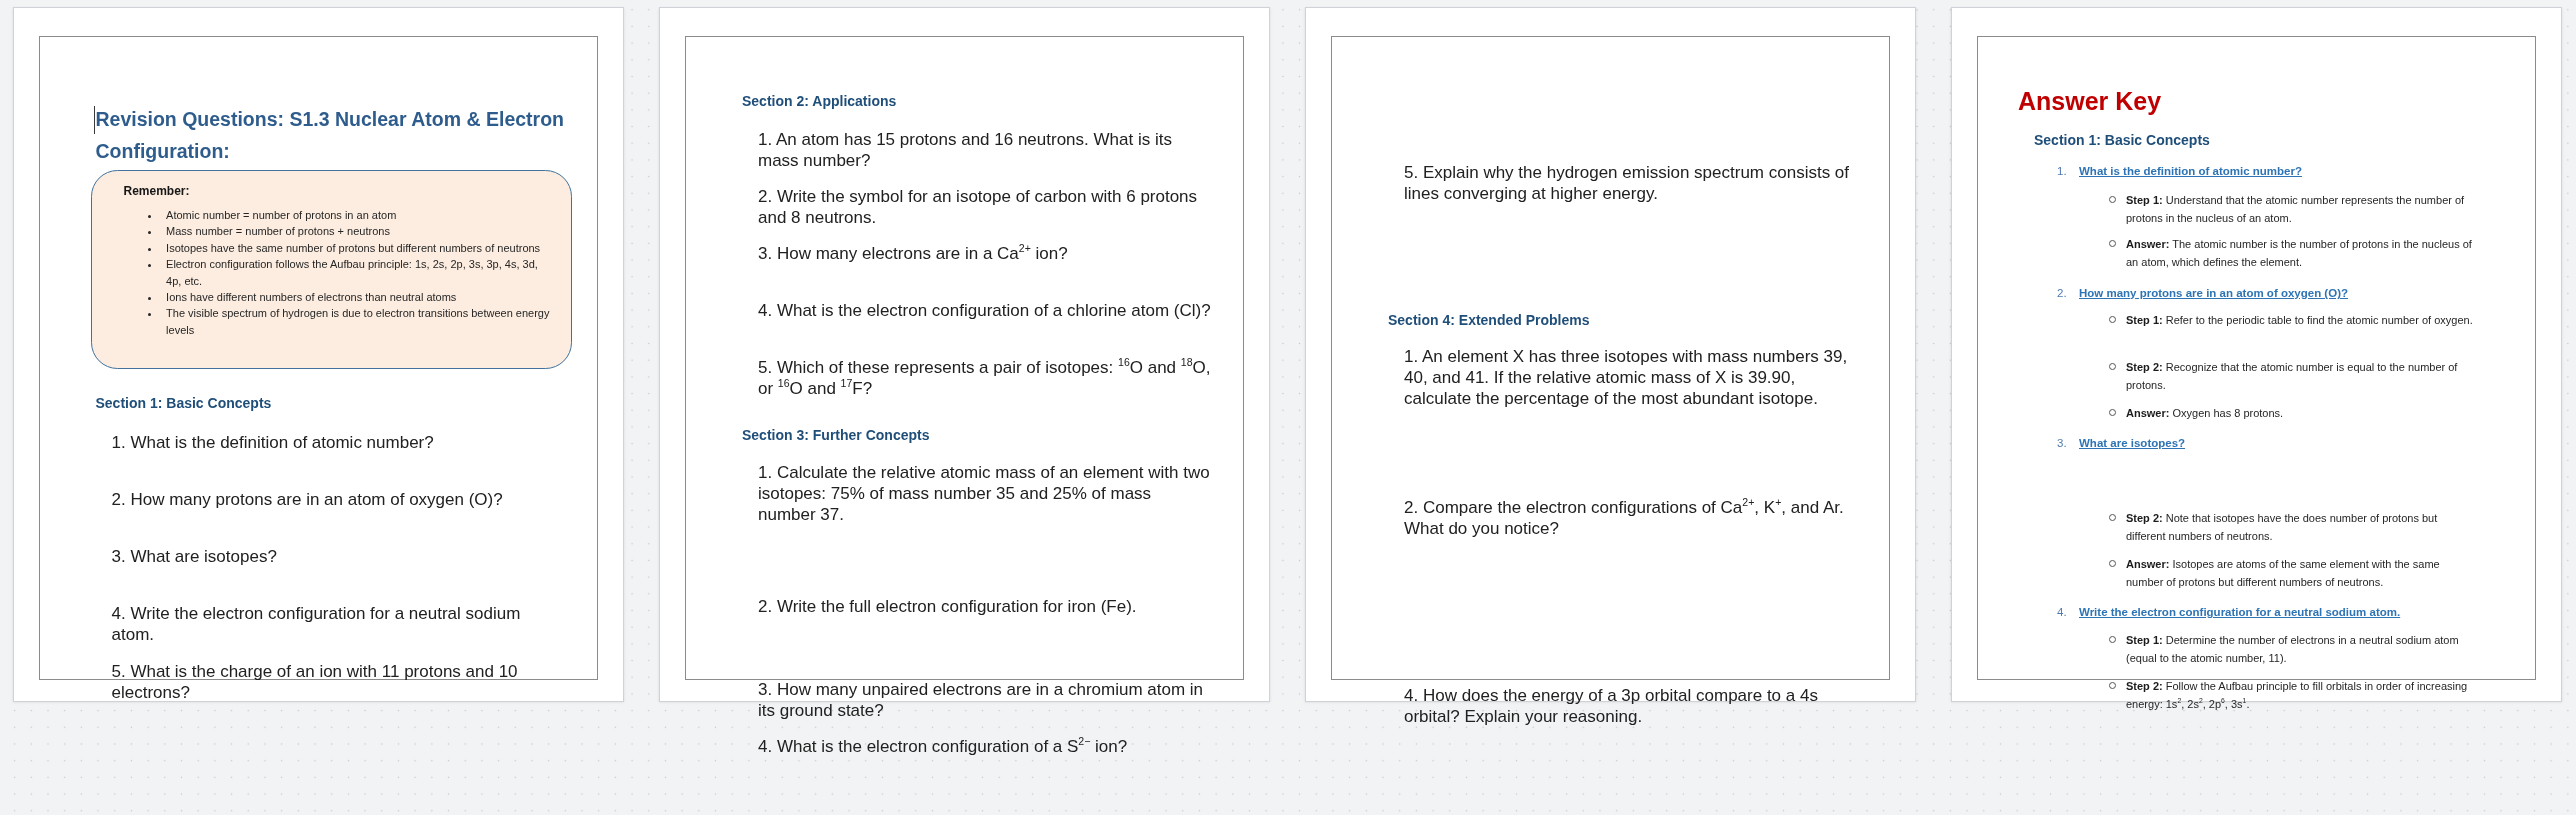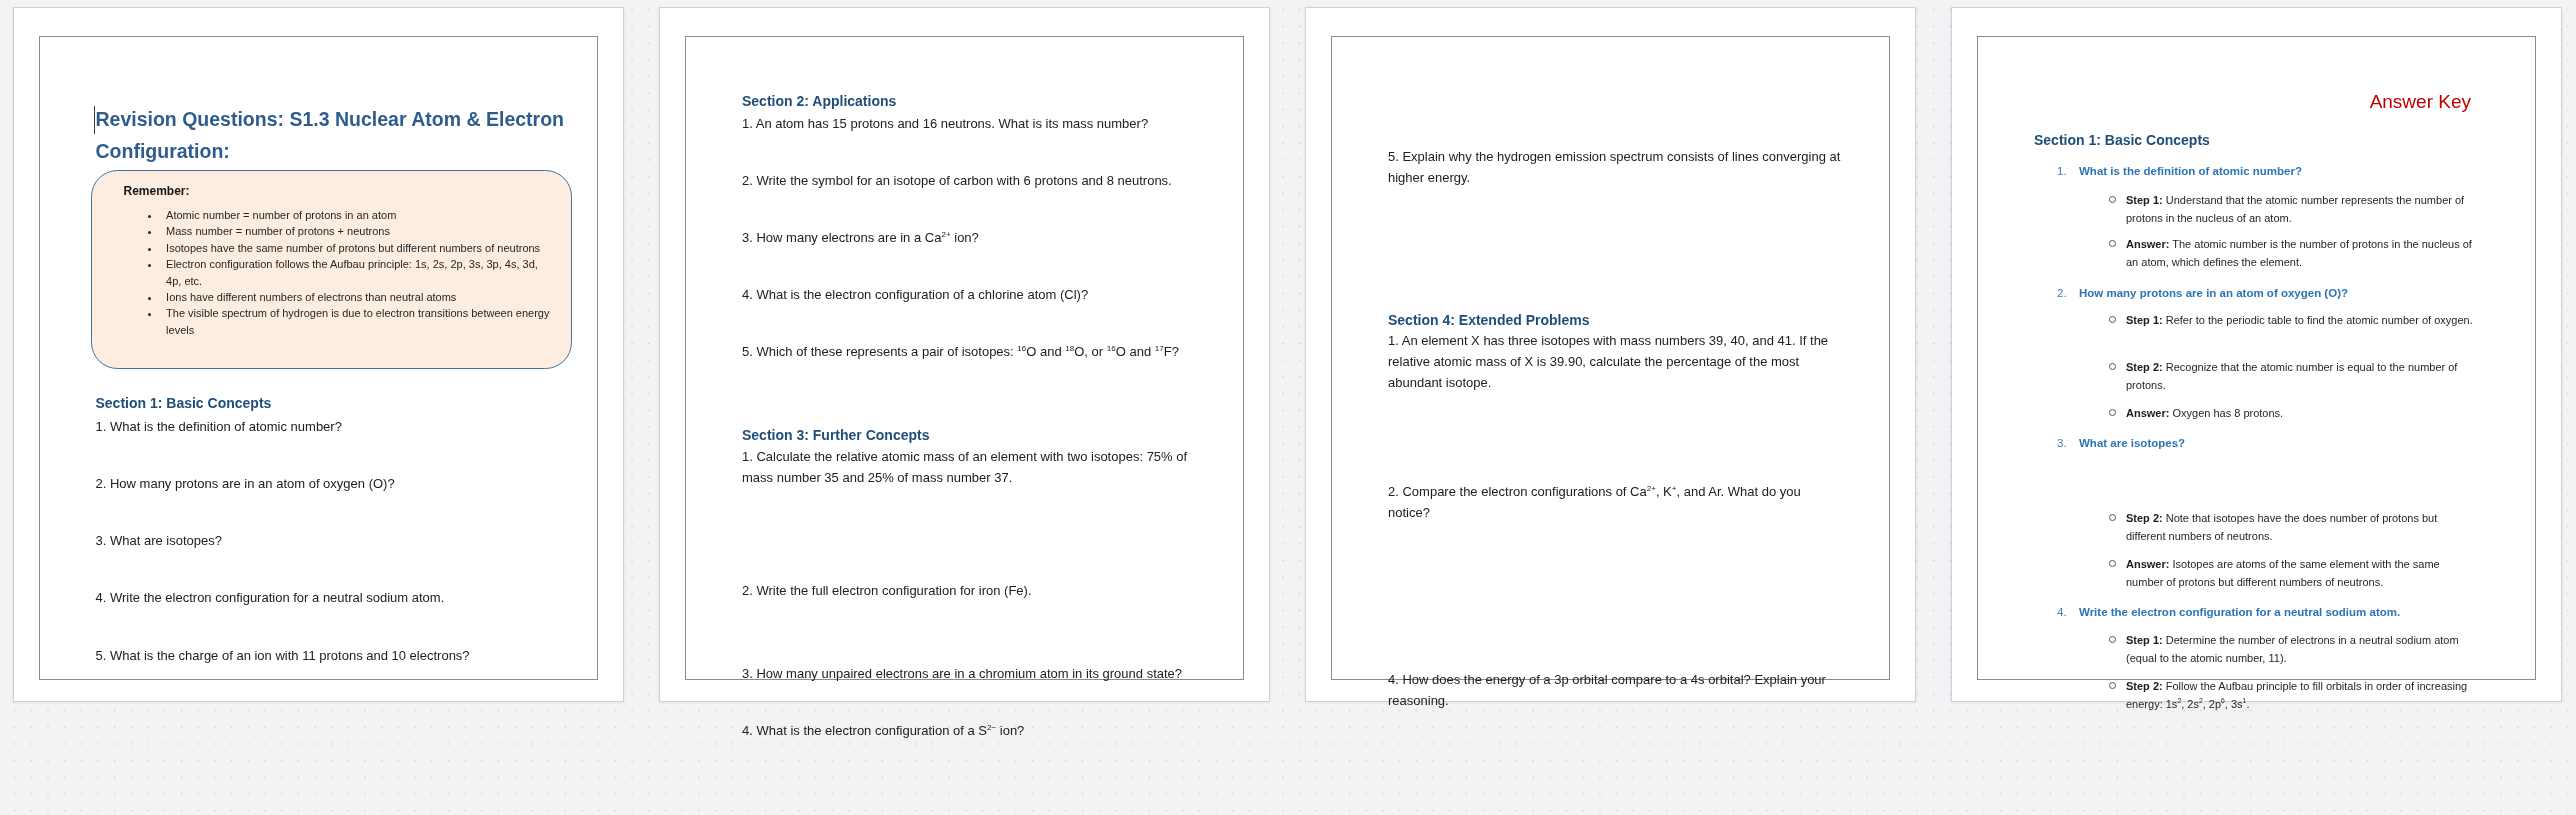--- a/index.html
+++ b/index.html
@@ -45,22 +45,22 @@
   }
   .doc-title{
     position:absolute;left:82px;width:488px;margin:0;
     font-size:19.5px;line-height:32px;font-weight:bold;color:var(--title_blue);
   }
   .sec-heading{
     position:absolute;left:82px;width:452px;margin:0;
     font-size:14px;line-height:18px;font-weight:bold;color:var(--section_heading_blue);
   }
   .question{
-    position:absolute;left:82px;width:455px;margin:0;
-    font-size:13px;line-height:21px;color:var(--body_text);
+    position:absolute;left:82px;width:455px;margin:16px;
+    font-size:17px;line-height:21px;color:var(--body_text);
   }
   .remember-box{
     position:absolute;left:77px;top:162px;width:481px;height:199px;
     background:var(--callout_fill);
     border:1.4px solid var(--callout_border);
     border-radius:26.5px;
     box-sizing:border-box;
   }
   .rem-heading{
     position:absolute;left:32px;top:12.5px;
@@ -68,32 +68,32 @@
   }
   .rem-list{
     position:absolute;left:24px;top:36px;right:19.5px;margin:0;padding-left:45px;
   }
   .rem-list li{
     font-size:11px;line-height:16.4px;color:#262626;
     padding-left:5.6px;
   }
   .ak-title{
     position:absolute;left:66px;top:81px;width:453px;margin:0;
-    font-size:19px;line-height:25px;font-weight:normal;color:var(--answer_key_red);
-    text-align:right;
+    font-size:25px;line-height:25px;font-weight:bold;color:var(--answer_key_red);
+    text-align:left;
   }
   .ak-q{
     position:absolute;left:105px;width:441px;margin:0;
     font-size:11.5px;line-height:19px;
   }
   .ak-num{
     display:inline-block;width:22px;color:var(--item_number_blue);
   }
   .ak-qtext{
-    font-weight:bold;color:var(--item_question_blue);
+    font-weight:bold;color:var(--item_question_blue);text-decoration:underline;
   }
   .ak-step{
     position:absolute;left:174px;width:349px;margin:0;
     font-size:11px;line-height:18px;color:#262626;
   }
   .o-bullet{
     position:absolute;left:-16.7px;top:4.9px;width:4.9px;height:4.9px;
     border:1px solid #555;border-radius:50%;
     background:transparent;
   }

